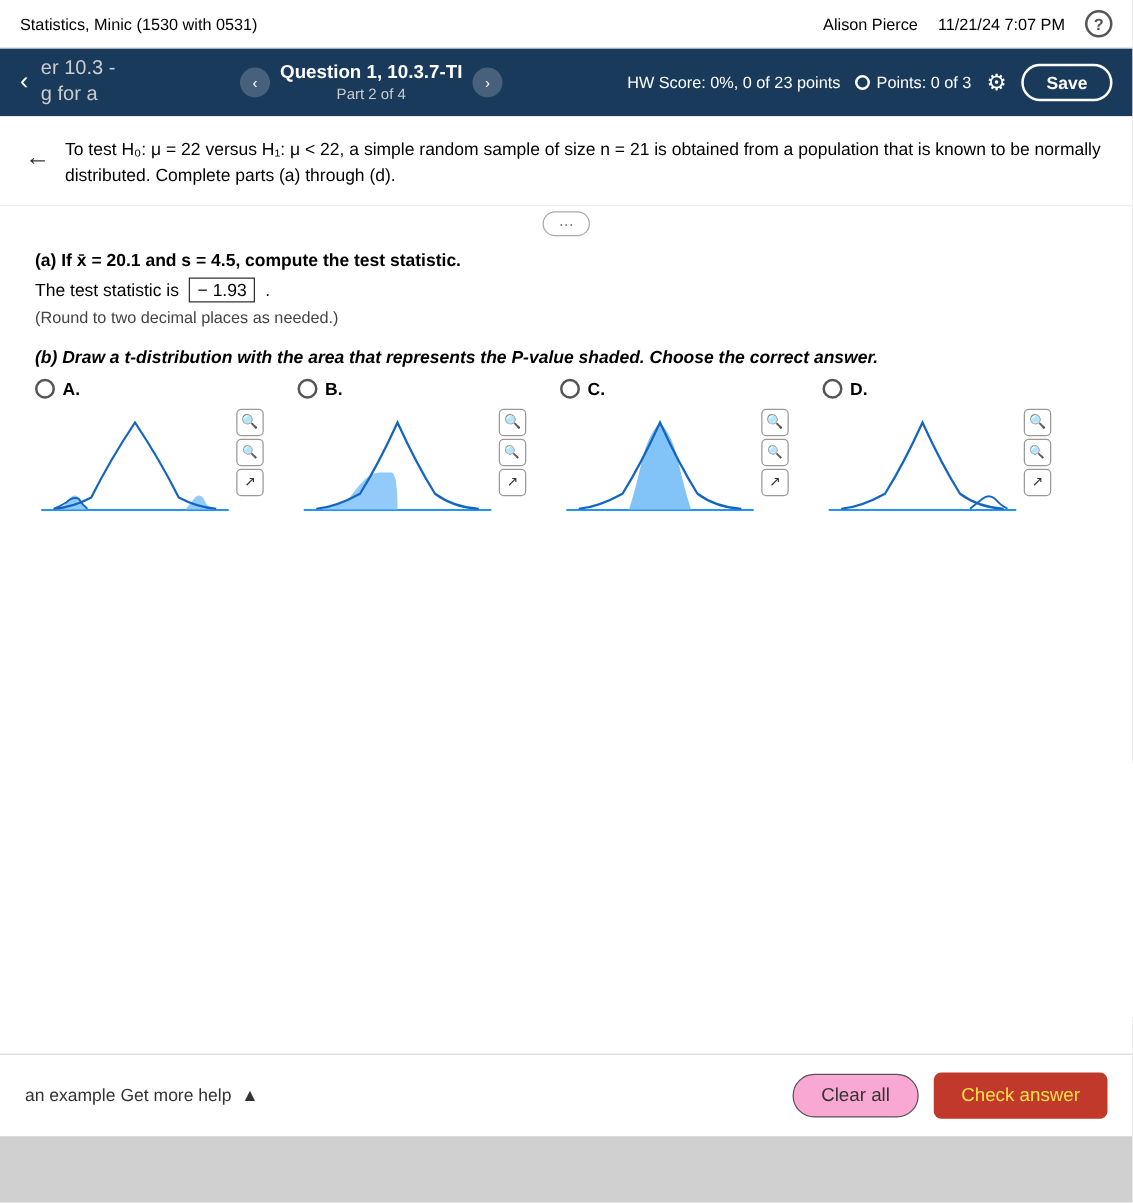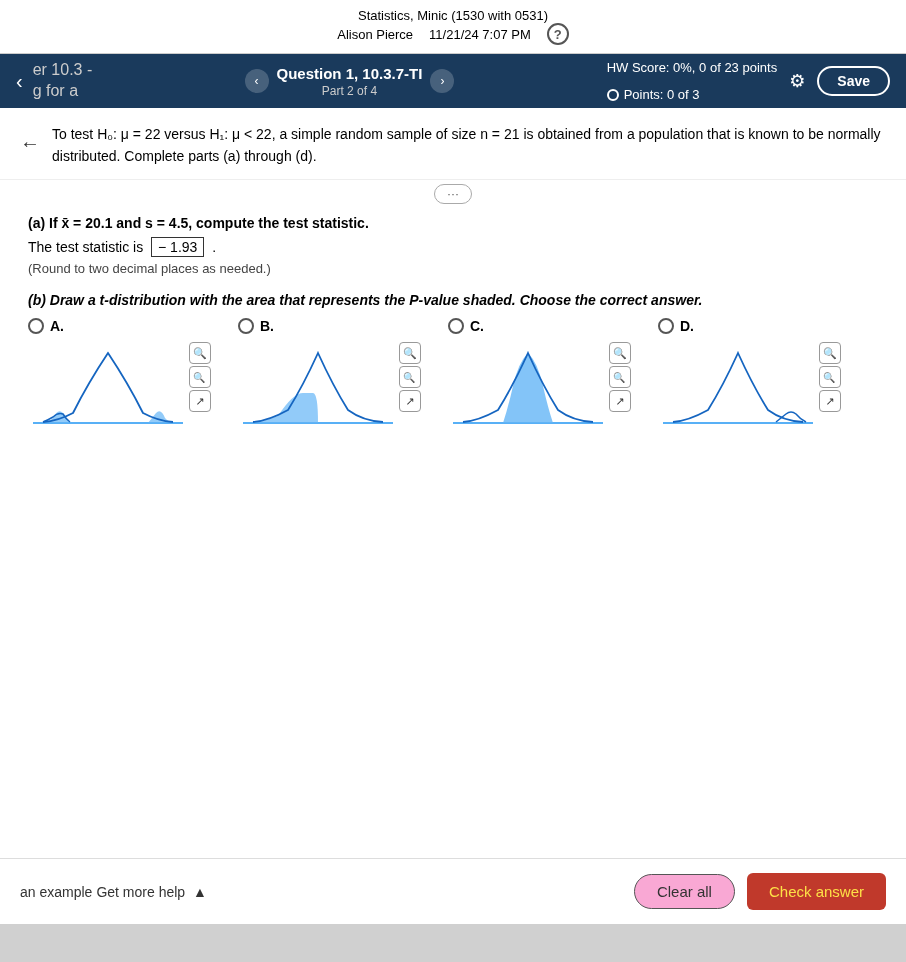--- a/index.html
+++ b/index.html
@@ -6,21 +6,20 @@
     body { font-family: Arial, sans-serif; background: #d0d0d0; width: 906px; min-height: 962px; overflow-x: hidden; }
 
     .top-bar {
       background: white;
       padding: 8px 16px;
       display: flex;
       align-items: center;
       justify-content: space-between;
       border-bottom: 1px solid #ccc;
       font-size: 13px;
-      flex-direction: column;
     }
     .top-bar-right { display: flex; align-items: center; gap: 16px; }
     .help-icon { width: 22px; height: 22px; border: 2px solid #555; border-radius: 50%; display: flex; align-items: center; justify-content: center; font-size: 13px; font-weight: bold; color: #555; cursor: pointer; }
 
     .nav-bar {
       background: #1a3a5c;
       color: white;
       padding: 6px 16px;
       display: flex;
       align-items: center;
@@ -35,21 +34,21 @@
     .nav-question-title { font-weight: bold; font-size: 15px; }
     .nav-part { font-size: 12px; color: #ccc; }
     .nav-arrows { display: flex; align-items: center; gap: 8px; }
     .nav-arrow {
       width: 24px; height: 24px;
       background: rgba(255,255,255,0.2);
       border-radius: 50%;
       display: flex; align-items: center; justify-content: center;
       cursor: pointer; font-size: 12px; color: white;
     }
-    .nav-score { display: flex; flex-direction: column; align-items: flex-start; font-size: 13px; gap: 12px; }
+    .nav-score { display: flex; flex-direction: row; align-items: center; font-size: 13px; gap: 12px; }
     .nav-right { display: flex; align-items: center; gap: 12px; }
     .gear-icon { font-size: 18px; color: white; cursor: pointer; }
     .save-btn {
       background: #1a3a5c;
       color: white;
       border: 2px solid white;
       border-radius: 20px;
       padding: 5px 18px;
       font-size: 14px;
       font-weight: bold;

